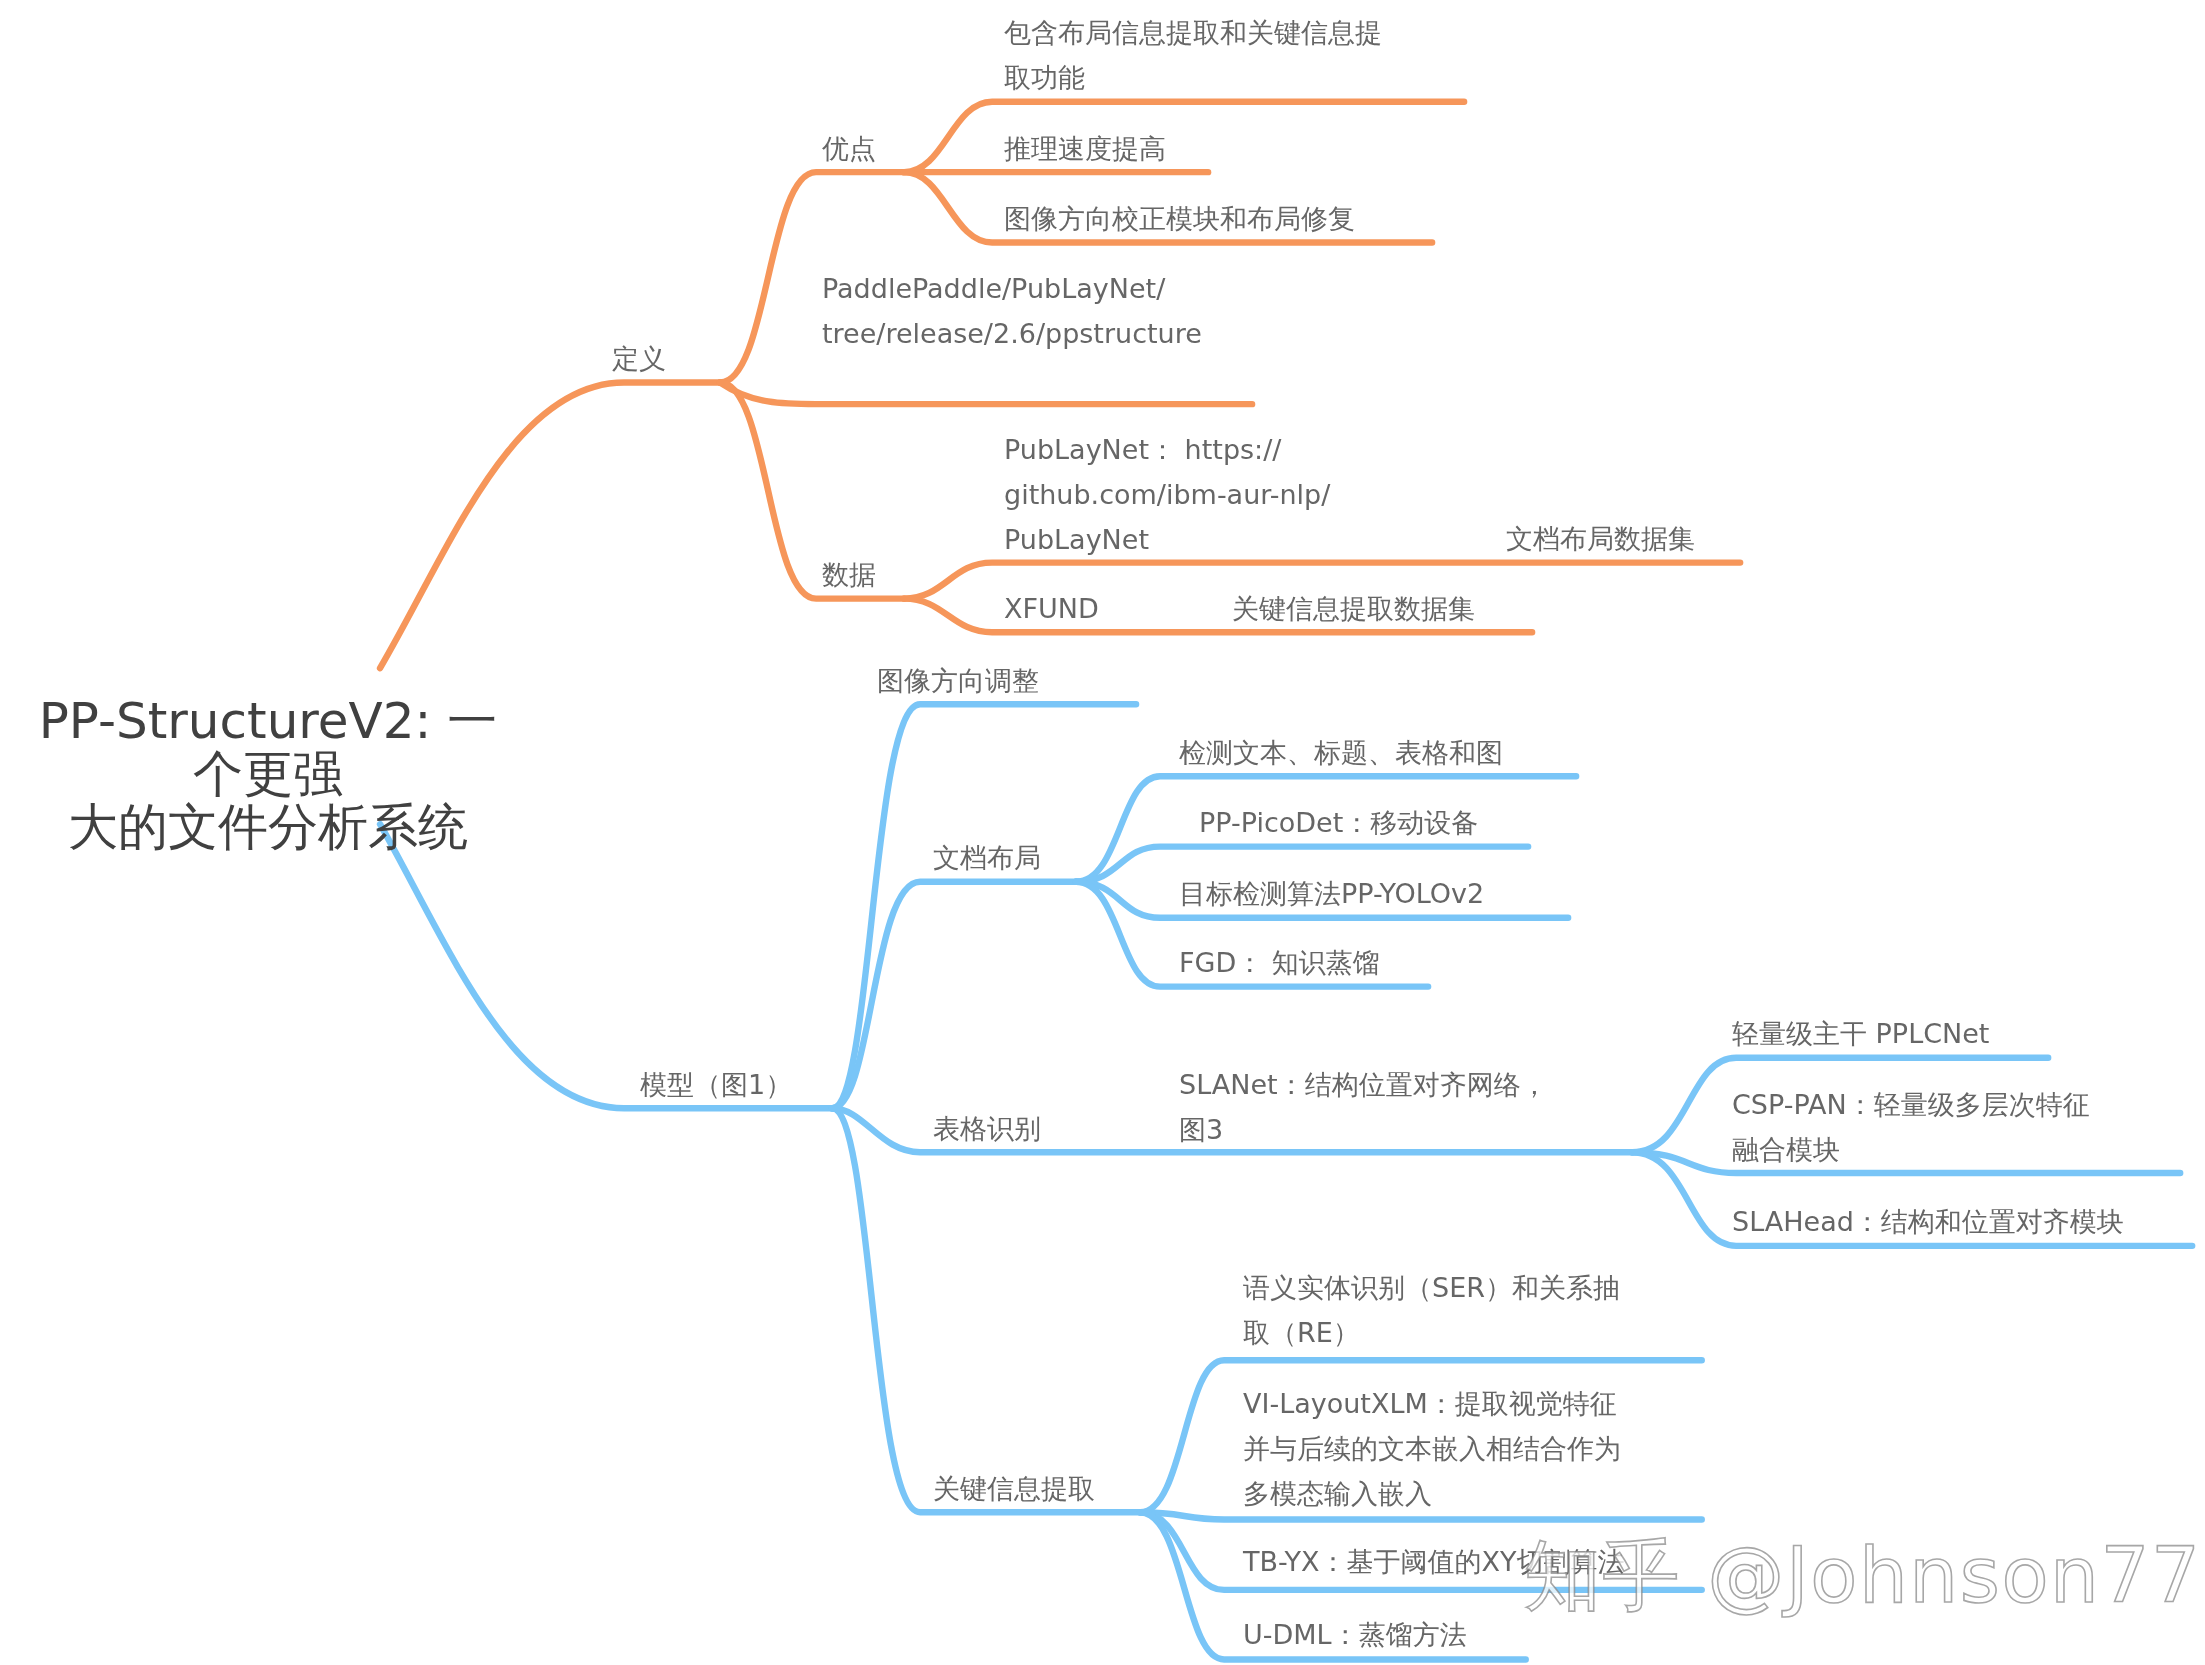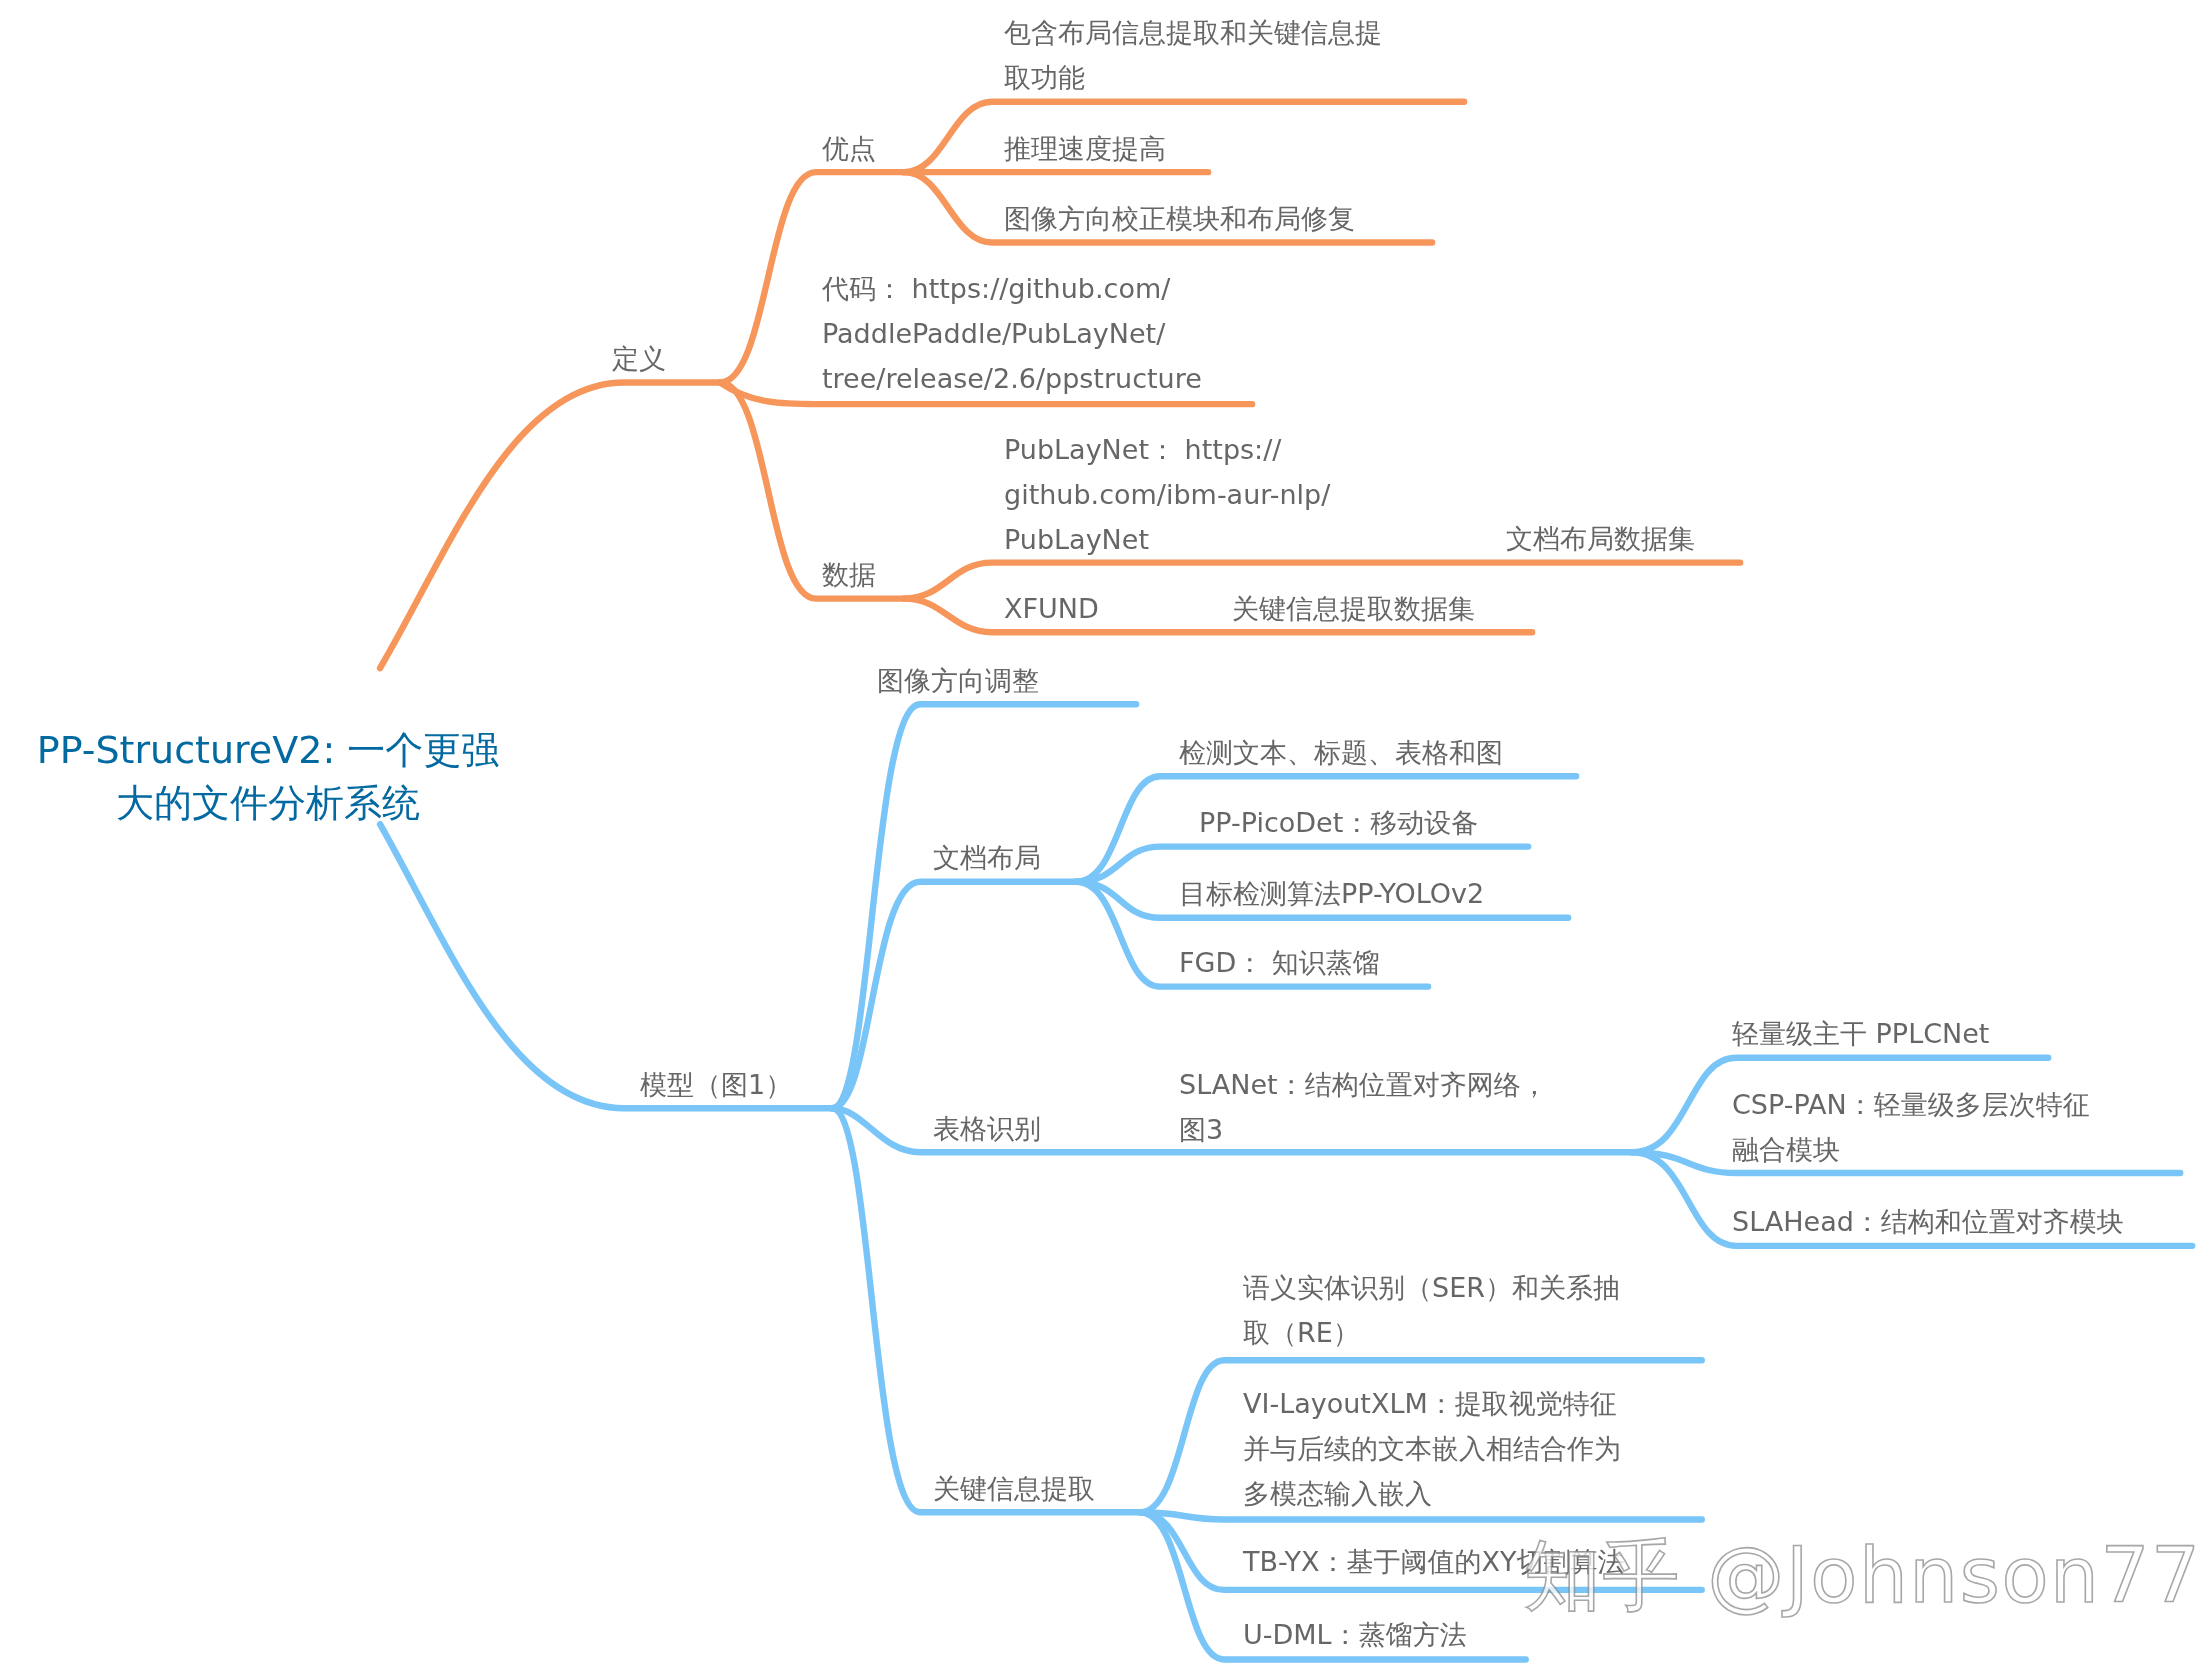--- a/index.html
+++ b/index.html
@@ -1,21 +1,21 @@
 <!DOCTYPE html>
 <html style="font-size:12.8px"><head>
 <meta charset="utf-8">
 <style>
   html,body{margin:0;padding:0;background:#fff;}
   body{width:2205px;height:1666px;position:relative;overflow:hidden;
        font-family:"DejaVu Sans","Liberation Sans",sans-serif;color:#666;}
   svg.links{position:absolute;left:0;top:0;width:2205px;height:1666px;}
   .t{position:absolute;font-size:27px;line-height:45px;white-space:nowrap;color:#666;}
-  .root{position:absolute;left:24px;top:724px;width:488px;text-align:center;
-        font-size:38px;line-height:53px;color:#0369a1;}
+  .root{position:absolute;left:24px;top:695px;width:488px;text-align:center;
+        font-size:50px;line-height:53px;color:#404040;}
   .wm{position:absolute;left:1524px;top:1532px;font-size:77px;line-height:88px;
       color:rgba(255,255,255,0.75);-webkit-text-stroke:1.6px rgba(130,130,130,0.7);
       white-space:nowrap;letter-spacing:1.6px;}
 </style>
 </head>
 <body>
 
 <svg class="links" viewBox="0 0 2756 2082">
   <g fill="none" stroke="#f6965a" stroke-width="8" stroke-linecap="round">
 
@@ -66,21 +66,20 @@
 
 <div class="t" style="left:612px;top:336px;">定义</div>
 <div class="t" style="left:822px;top:126px;">优点</div>
 <div class="t" style="left:1004px;top:9.6px;">
   <div>包含布局信息提取和关键信息提</div>
   <div>取功能</div>
 </div>
 <div class="t" style="left:1004px;top:126px;">推理速度提高</div>
 <div class="t" style="left:1004px;top:196px;">图像方向校正模块和布局修复</div>
 <div class="t" style="left:822px;top:266px;">
-  <div>代码：  https://github.com/</div>
   <div>PaddlePaddle/PubLayNet/</div>
   <div>tree/release/2.6/ppstructure</div>
 </div>
 <div class="t" style="left:822px;top:552px;">数据</div>
 <div class="t" style="left:1004px;top:427px;">
   <div>PubLayNet：  https://</div>
   <div>github.com/ibm-aur-nlp/</div>
   <div>PubLayNet</div>
 </div>
 <div class="t" style="left:1506px;top:516px;">文档布局数据集</div>

